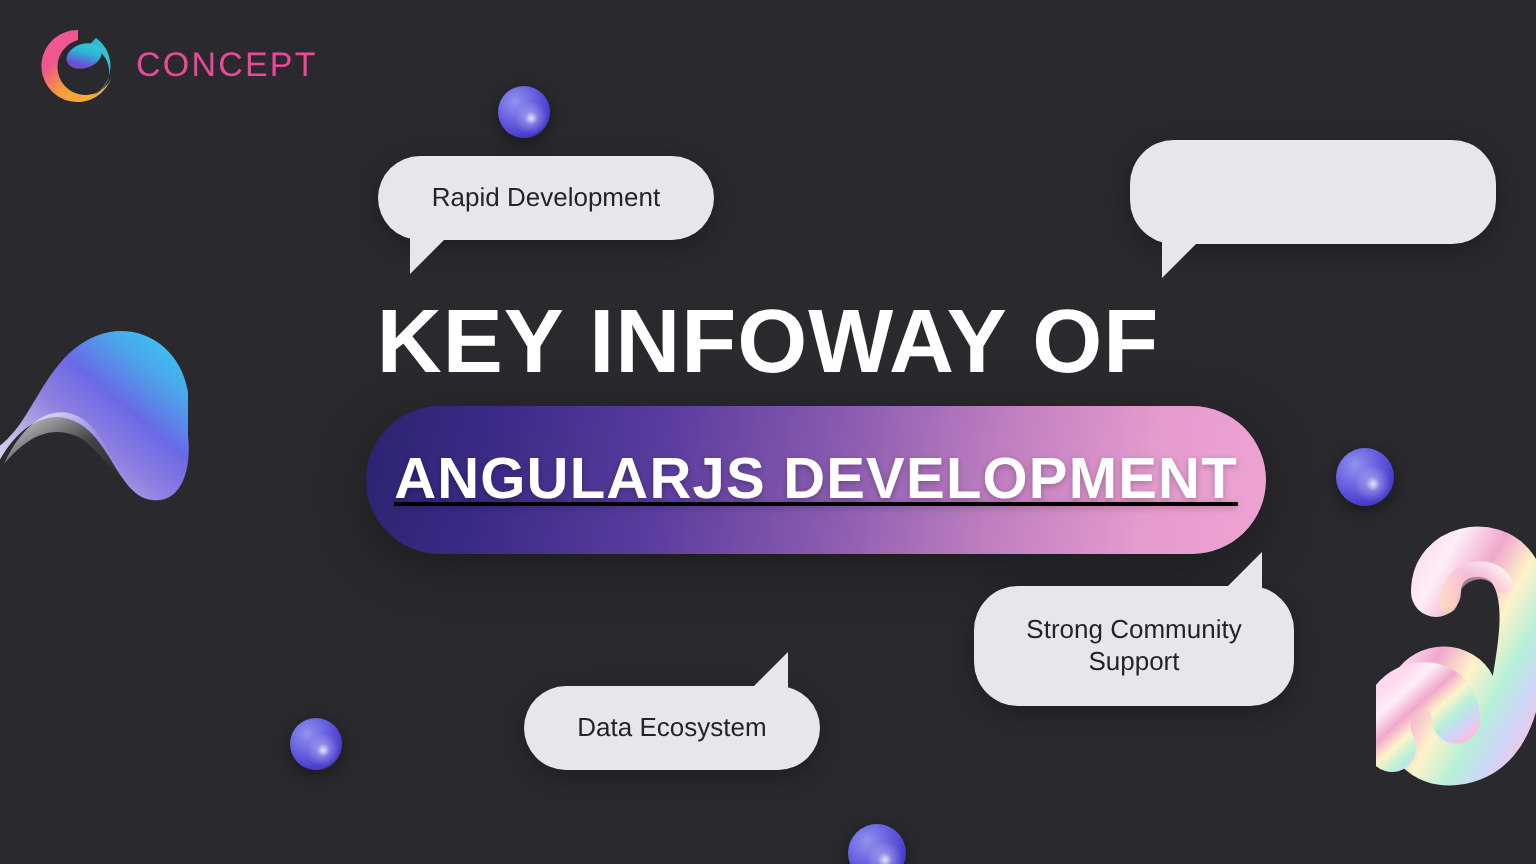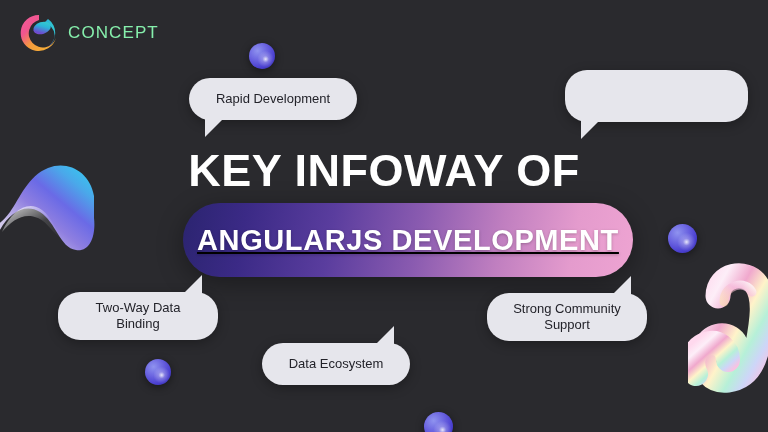--- a/index.html
+++ b/index.html
@@ -29,21 +29,21 @@
     width: 42px;
     height: 42px;
     flex: none;
   }
   #logo-text {
     display: flex;
     flex-direction: column;
     line-height: 1.02;
   }
   #logo-text span {
-    color: #86efac;
+    color: #ec4899;
     font-size: 17px;
     letter-spacing: 1.1px;
     font-weight: 400;
   }
 
   
   .deco { position: absolute; pointer-events: none; }
   #deco-wave { left: -6px; top: 140px; width: 112px; height: 130px; }
   #deco-glass { left: 688px; top: 262px; width: 82px; height: 172px; }
 
@@ -137,21 +137,21 @@
     right: 16px;
     border-right: 0 solid transparent;
     border-left: 20px solid transparent;
     border-bottom: 20px solid #e6e6ec;
   }
 
   #bubble-rapid      { left: 189px; top: 78px;  width: 168px; height: 42px; }
   #bubble-cross      { left: 565px; top: 70px;  width: 183px; height: 52px; }
   #bubble-twoway     { left: 58px;  top: 292px; width: 160px; height: 48px; }
   #bubble-rich       { left: 262px; top: 343px; width: 148px; height: 42px; }
-  #bubble-strong     { left: 487px; top: 293px; width: 160px; height: 48px; }
+  #bubble-strong     { left: 487px; top: 293px; width: 160px; height: 60px; }
 </style>
 </head>
 <body>
 
 <div id="stage">
 
   <svg class="deco" id="deco-wave" viewBox="0 0 112 130">
     <defs>
       <linearGradient id="gWave" x1="0" y1="1" x2="1" y2="0">
         <stop offset="0%" stop-color="#efe9f6"></stop>
@@ -234,25 +234,20 @@
 
   <div class="bubble" id="bubble-rapid">
     <span>Rapid Development</span>
     <span class="tail tail-dl"></span>
   </div>
 
   <div class="bubble" id="bubble-cross">
     <span class="tail tail-dl"></span>
   </div>
 
-  <div class="bubble" id="bubble-twoway">
-    <span style="white-space:pre-line">Two-Way Data
-Binding</span>
-    <span class="tail tail-ur"></span>
-  </div>
 
   <div class="bubble" id="bubble-rich">
     <span>Data Ecosystem</span>
     <span class="tail tail-ur"></span>
   </div>
 
   <div class="bubble" id="bubble-strong">
     <span style="white-space:pre-line">Strong Community
 Support</span>
     <span class="tail tail-ur"></span>

